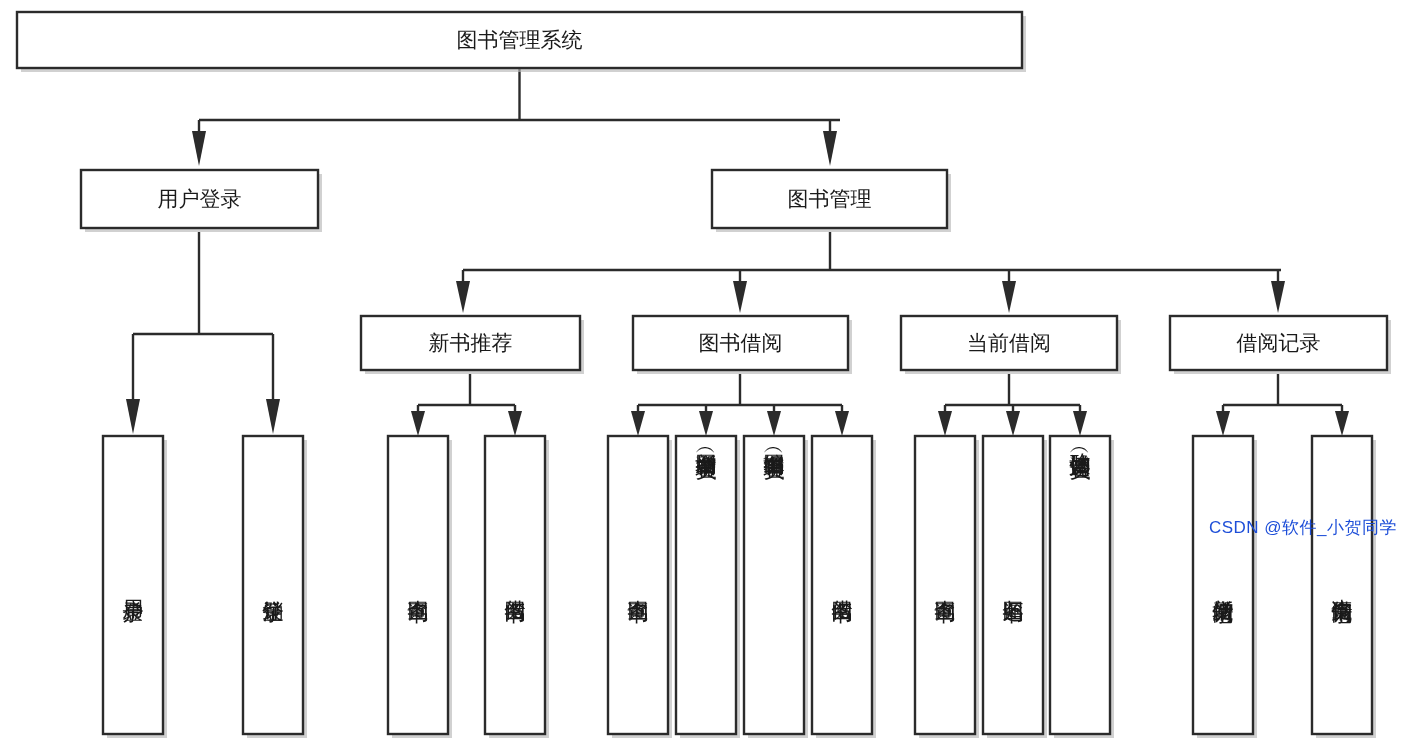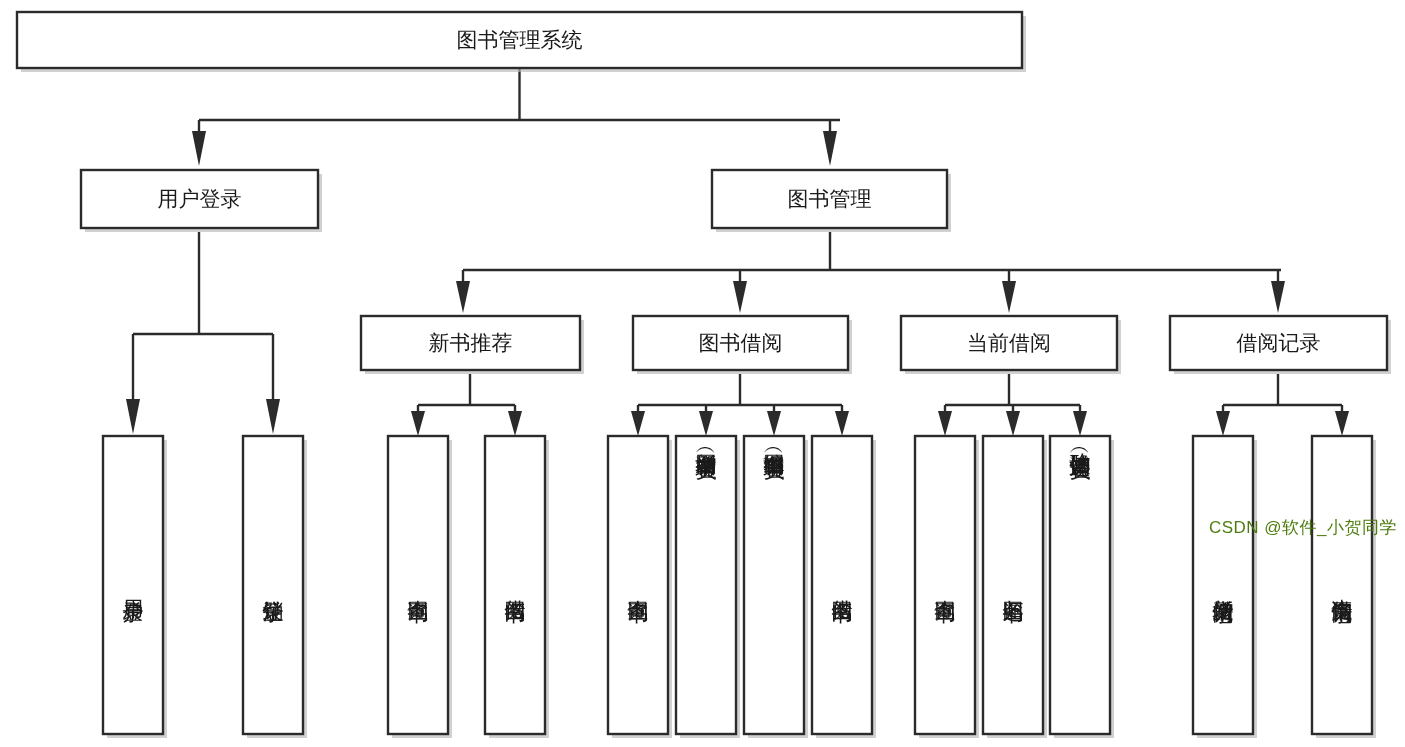--- a/index.html
+++ b/index.html
@@ -75,21 +75,21 @@
     align-items: center;
     justify-content: center;
     pointer-events: none;
   }
   #watermark {
     position: absolute;
     right: 8px;
     bottom: 4px;
     font-family: "Liberation Sans", "DejaVu Sans", sans-serif;
     font-size: 17px;
-    color: #4d7c0f;
+    color: #1d4ed8;
     letter-spacing: 0.5px;
     white-space: nowrap;
     user-select: none;
   }
 </style>
 </head>
 <body>
 
 <div id="diagram-root">
 

